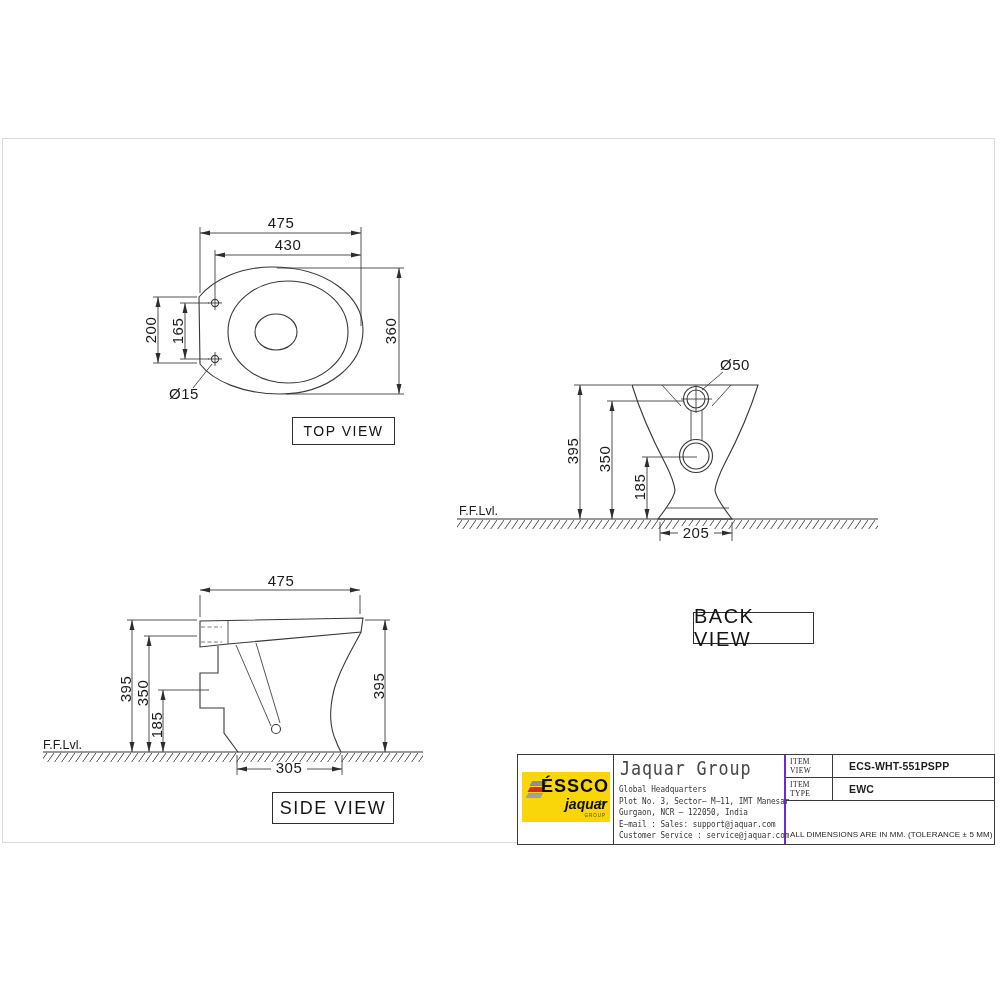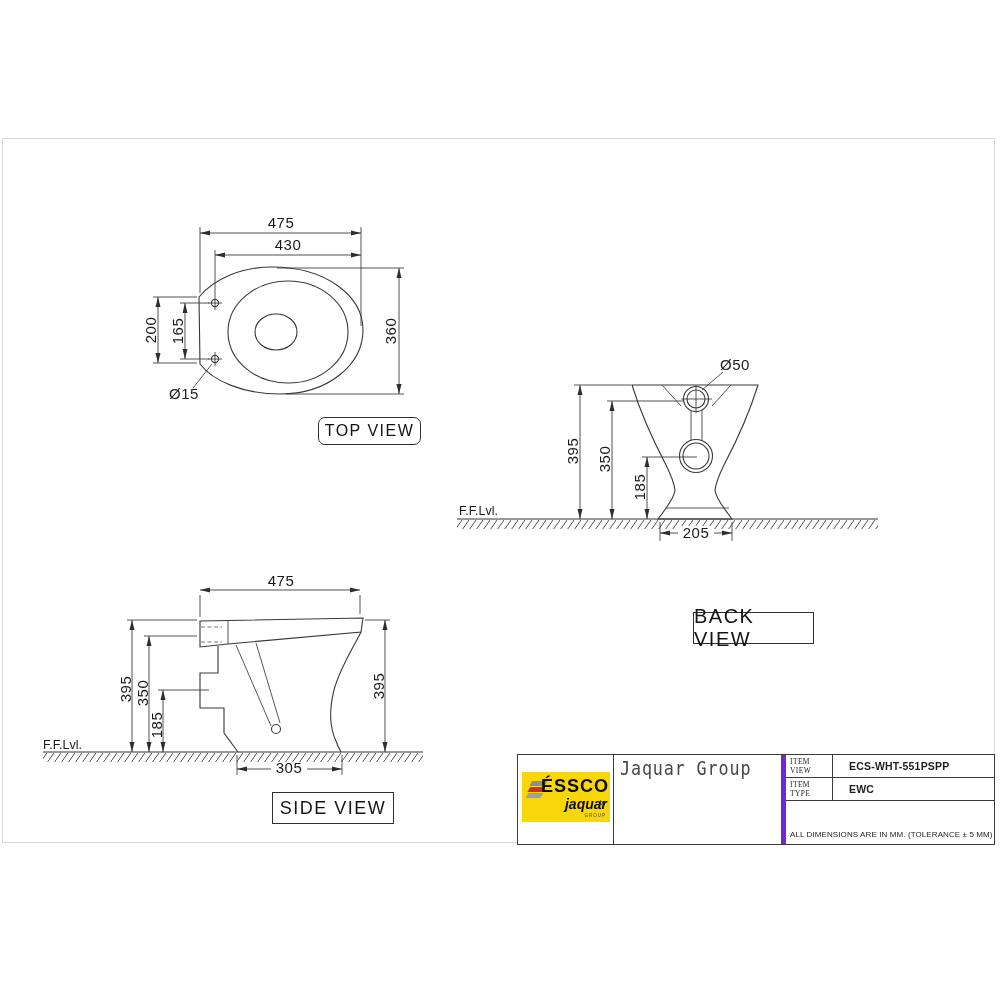--- a/index.html
+++ b/index.html
@@ -11,42 +11,42 @@
   .obj{fill:#fff;stroke:#383838;stroke-width:1.1;}
   .objn{fill:none;stroke:#383838;stroke-width:1.1;}
   .thin{fill:none;stroke:#424242;stroke-width:0.9;}
   .dash{fill:none;stroke:#555;stroke-width:0.8;stroke-dasharray:4 2.5;}
   .dim{fill:none;stroke:#3c3c3c;stroke-width:0.9;}
   .ground{fill:none;stroke:#333;stroke-width:1.2;}
   .d{font-size:15px;fill:#1a1a1a;letter-spacing:0.5px;}
   .f{font-size:12.5px;fill:#1a1a1a;}
   .viewbox{position:absolute;border:1.6px solid #2f2f2f;background:#fff;display:flex;
            align-items:center;justify-content:center;color:#141414;letter-spacing:1.5px;}
-  #top-view-box{left:318px;top:417px;width:101px;height:26px;font-size:16px;border-radius:7px;}
+  #top-view-box{left:292px;top:417px;width:101px;height:26px;font-size:14px;}
   #back-view-box{left:693px;top:612px;width:119px;height:30px;font-size:20px;}
   #side-view-box{left:272px;top:792px;width:120px;height:30px;font-size:18px;}
 
   
   #title-block{position:absolute;left:517px;top:754px;width:476px;height:89px;
                border:1px solid #3a3a3a;background:#fff;font-size:10px;color:#222;}
   .cell{position:absolute;top:0;height:100%;box-sizing:border-box;}
   #logo-cell{left:0;width:96px;border-right:1px solid #3a3a3a;}
   #logo-box{position:absolute;left:4px;top:17px;width:88px;height:50px;background:#F8D60A;}
   #logo-stripes{position:absolute;left:5px;top:9px;width:20px;}
   .stripe{height:4.5px;margin-bottom:1.5px;width:15px;transform:skewX(-30deg);}
   .s1{background:#8e8e8e;margin-left:4px;}
   .s2{background:#cf2b30;margin-left:2px;}
   .s3{background:#9aa39f;margin-left:0;}
   #logo-brand{position:absolute;left:19px;top:3px;font-weight:bold;font-size:19px;
               letter-spacing:1px;color:#0d0d0d;transform:scaleX(0.95);transform-origin:left;}
   #logo-by{position:absolute;right:4px;top:27px;font-size:6.5px;font-style:italic;color:#111;}
   #logo-sub{position:absolute;right:3px;top:24px;font-size:14px;font-weight:bold;
             font-style:italic;color:#0d0d0d;}
   #logo-sub-small{position:absolute;right:4px;top:41px;font-size:4.5px;letter-spacing:1px;color:#444;}
-  #company-cell{left:96px;width:172px;border-right:5px solid #6d28d9;}
+  #company-cell{left:96px;width:172px;border-right:2px solid #6d28d9;}
   #company-name{position:absolute;left:6px;top:2px;font-family:"DejaVu Sans Mono",monospace;
                 font-size:19px;color:#474747;letter-spacing:1px;white-space:nowrap;
                 transform:scaleX(0.88);transform-origin:left;}
   #company-address{position:absolute;left:5px;top:29px;font-family:"DejaVu Sans Mono",monospace;
                    font-size:9px;line-height:11.6px;color:#333;}
   #company-address div{white-space:nowrap;transform:scaleX(0.85);transform-origin:left;}
   #item-cell{left:268px;width:208px;}
   .item-row{position:absolute;left:0;width:100%;border-bottom:1px solid #3a3a3a;box-sizing:border-box;}
   .ir1{top:0;height:23px;} .ir2{top:23px;height:23px;} .ir3{top:46px;height:24px;}
   .ir4{top:70px;height:19px;border-bottom:none;}
@@ -204,20 +204,27 @@
           <div class="stripe s3"></div>
         </div>
         <div id="logo-brand">ÉSSCO</div>
         <div id="logo-by">by</div>
         <div id="logo-sub">jaquar</div>
         <div id="logo-sub-small">GROUP</div>
       </div>
     </div>
     <div class="cell" id="company-cell">
       <div id="company-name">Jaquar Group</div>
+      <div id="company-address">
+        <div>Global Headquarters</div>
+        <div>Plot No. 3, Sector– M–11, IMT Manesar</div>
+        <div>Gurgaon, NCR – 122050, India</div>
+        <div>E–mail : Sales: support@jaquar.com</div>
+        <div>Customer Service : service@jaquar.com</div>
+      </div>
     </div>
     <div class="cell" id="item-cell">
       <div class="item-row ir1">
         <div class="item-label">ITEM VIEW</div>
         <div class="item-value">ECS-WHT-551PSPP</div>
       </div>
       <div class="item-row ir2">
         <div class="item-label">ITEM TYPE</div>
         <div class="item-value">EWC</div>
       </div>

